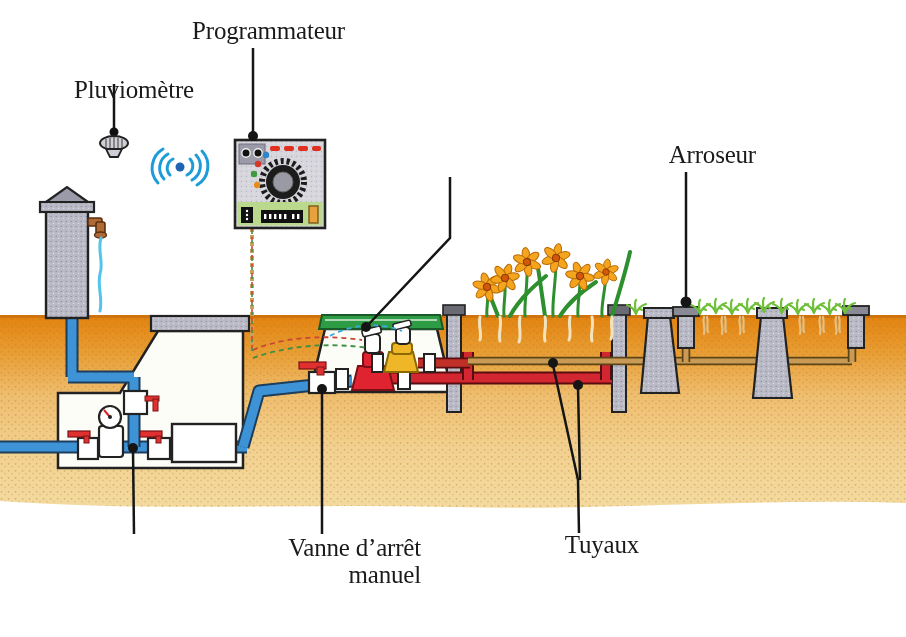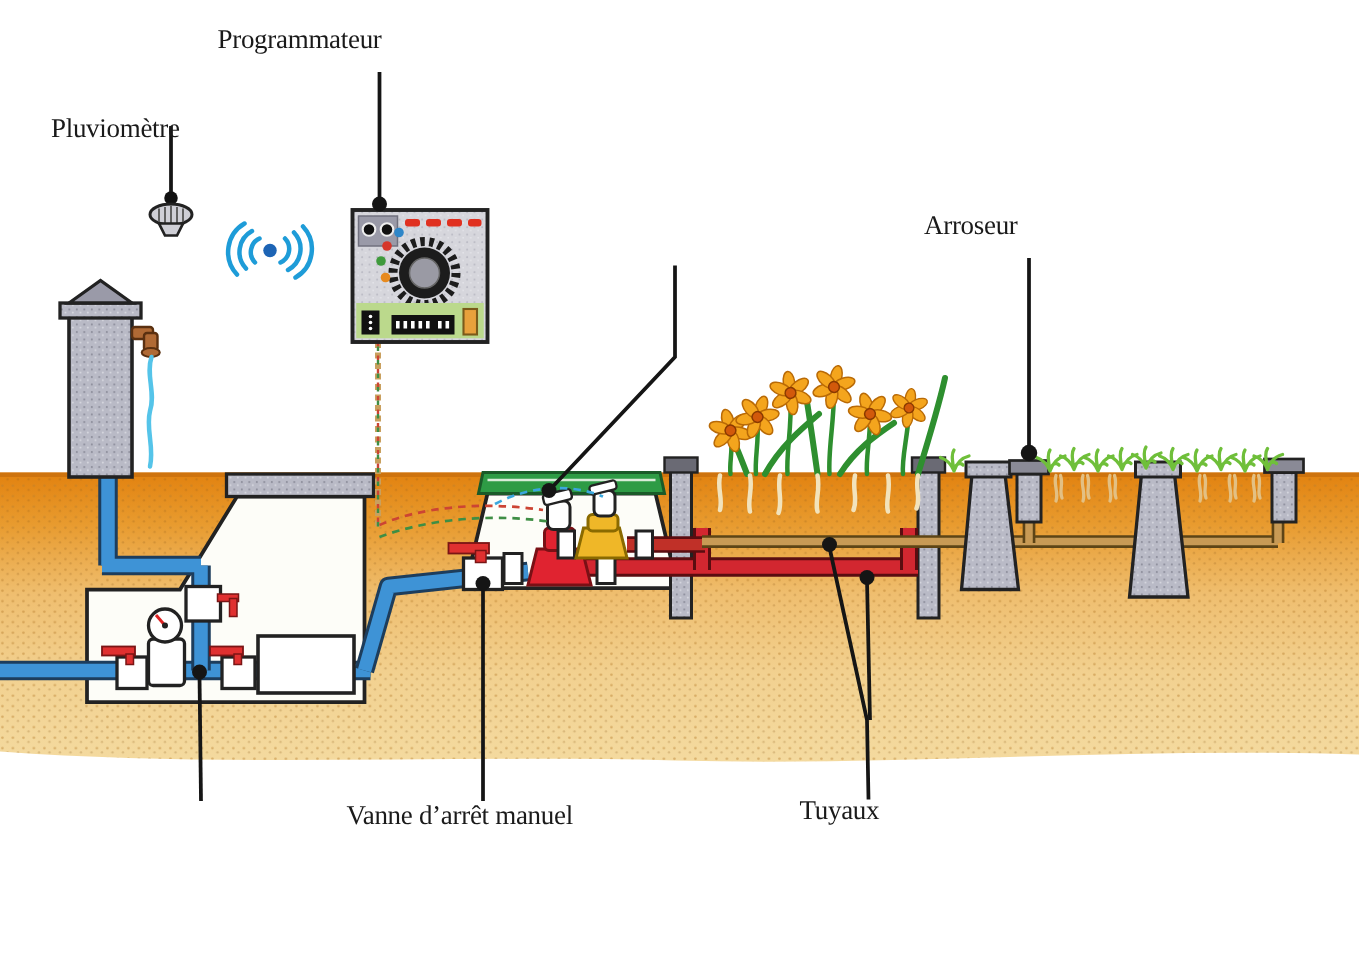--- a/index.html
+++ b/index.html
@@ -1,19 +1,19 @@
 <!DOCTYPE html>
 <html><head>
 <meta charset="utf-8">
 <style>
   html,body{margin:0;padding:0;background:#fff;}
   .stage{position:relative;width:906px;height:637px;background:#ffffff;overflow:hidden;
          font-family:"Liberation Serif", serif;}
   .stage svg{position:absolute;left:0;top:0;}
-  .lbl{position:absolute;color:#1a1a1a;font-size:18px;line-height:1.08;text-align:left;
+  .lbl{position:absolute;color:#1a1a1a;font-size:25px;line-height:1.08;text-align:right;
        letter-spacing:-0.2px;font-weight:500;}
 </style>
 </head>
 <body>
 
 <div class="stage">
 
 <svg width="906" height="637" viewBox="0 0 906 637">
   <defs>
     <linearGradient id="soilGrad" gradientUnits="userSpaceOnUse" x1="0" y1="315" x2="0" y2="508">
@@ -315,15 +315,15 @@
     <circle cx="322" cy="389" r="5"></circle>
     <circle cx="553" cy="363" r="5"></circle>
     <circle cx="578" cy="385" r="5"></circle>
   </g>
 </svg>
 
 <div class="lbl" style="left:34px;top:52px;width:160px;margin-top:24px;">Pluviomètre</div>
 <div class="lbl" style="left:145px;top:17px;width:200px;">Programmateur</div>
 <div class="lbl" style="left:616px;top:141px;width:140px;">Arroseur</div>
 <div class="lbl" style="left:231px;top:534px;width:190px;">Vanne d’arrêt manuel</div>
-<div class="lbl" style="left:533px;top:531px;width:120px;">Tuyaux</div>
+<div class="lbl" style="left:519px;top:531px;width:120px;">Tuyaux</div>
 
 </div>
 
 </body></html>

